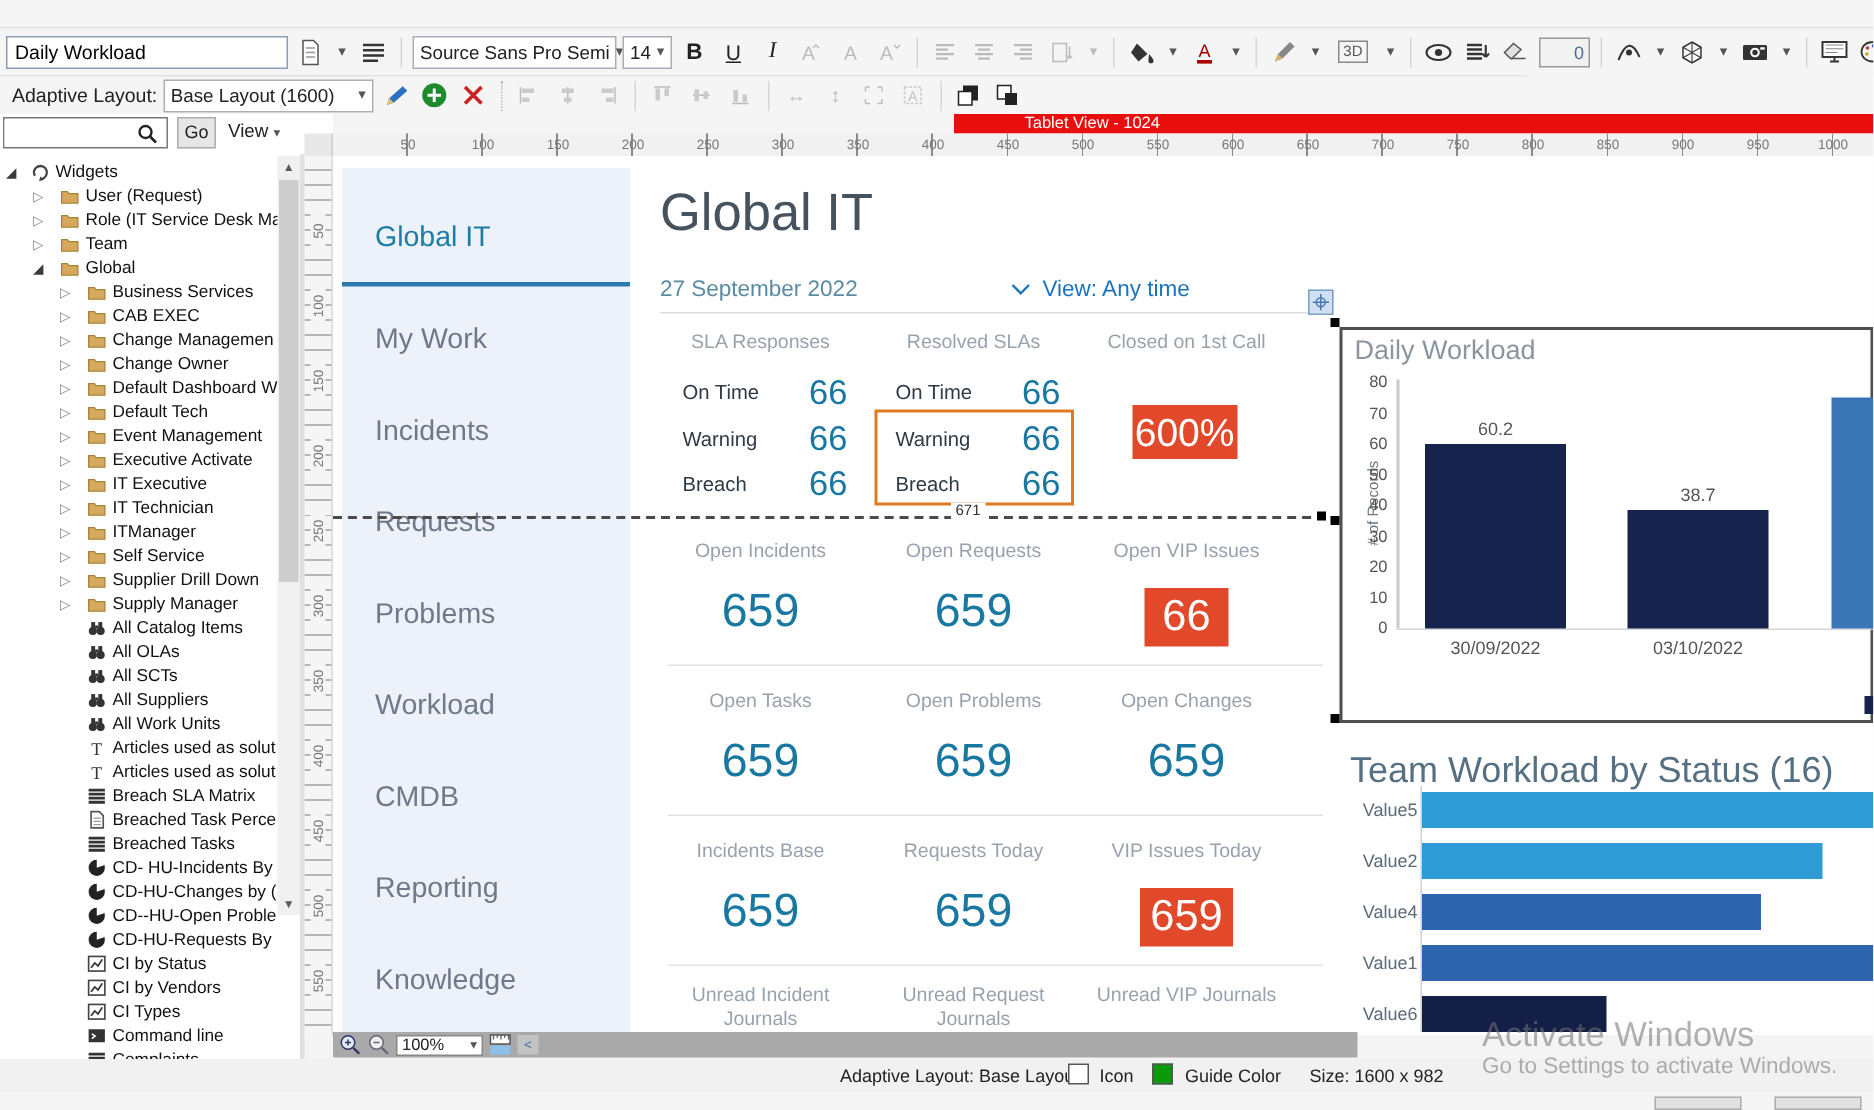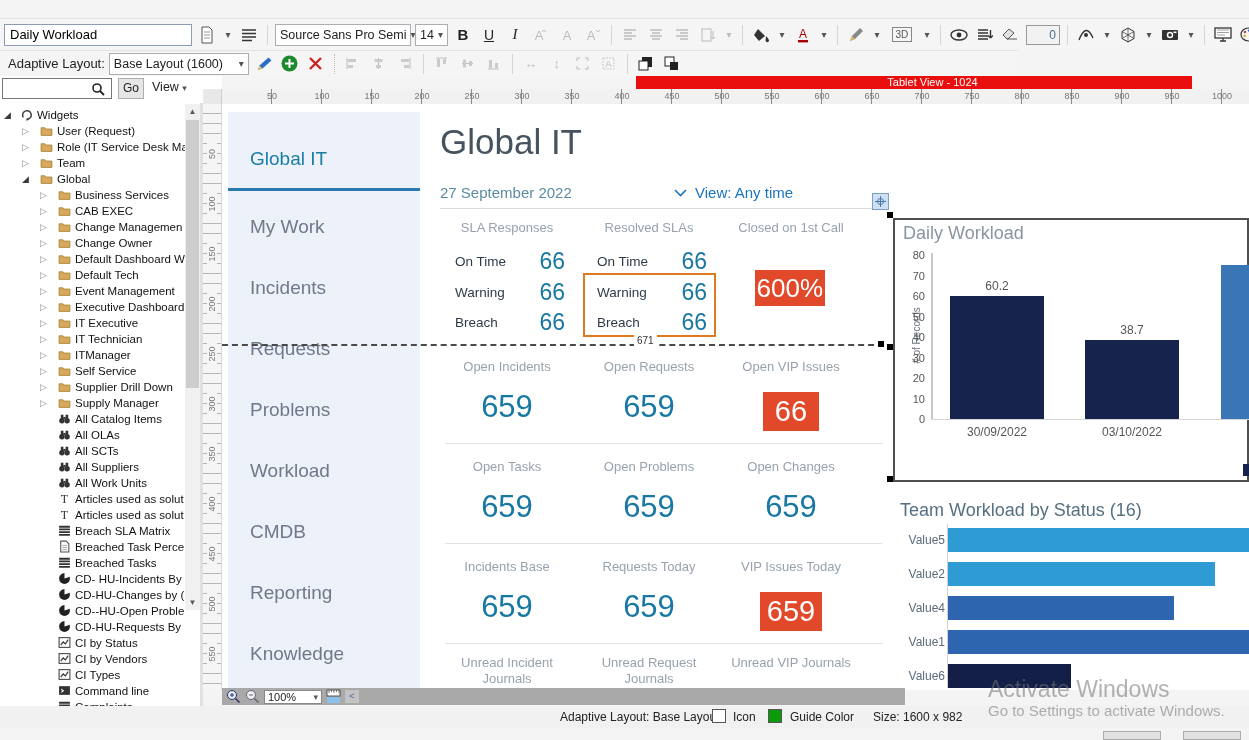--- a/index.html
+++ b/index.html
@@ -31,21 +31,21 @@
   .ilabel{font-style:italic;font-size:15px;color:#222;font-family:"Liberation Serif",serif;}
   .numbox{width:34px;height:20px;border:1px solid #999;background:#f2f2f2;font-size:12px;color:#4a6a8a;text-align:right;padding:1px 3px;}
   
   .searchrow{left:0;top:76px;width:222px;height:27px;background:#fff;}
   .srch{left:2px;top:2px;width:110px;height:21px;border:1px solid #777;background:#fff;display:flex;align-items:center;}
   .gobtn{left:118px;top:2px;width:26px;height:21px;border:1px solid #adadad;background:#e6e6e6;font-size:12px;text-align:center;line-height:19px;}
   .viewdd{left:152px;top:4px;font-size:12.5px;color:#222;}
   
   .band{top:76px;height:13px;font-size:11px;line-height:13px;}
   .band.mobile{left:222px;width:414px;color:#111;text-align:right;padding-right:8px;}
-  .band.tablet{left:636px;width:556px;color:#fff;text-align:center;padding-right:10px;padding-left:47px;}
+  .band.tablet{left:636px;width:613px;color:#fff;text-align:left;padding-right:10px;padding-left:47px;}
   .hruler{left:222px;top:89px;width:1027px;height:15px;background:#f1f1f1;
      background-image:repeating-linear-gradient(to right,transparent 0,transparent 49px,#8a8a8a 49px,#8a8a8a 50px);font-size:9px;color:#777;}
   .hruler span{position:absolute;top:2px;width:24px;text-align:center;}
   .hfine{left:222px;top:104px;width:1027px;height:7px;background:#fff;
      background-image:repeating-linear-gradient(to right,transparent 0,transparent 9px,#b5b5b5 9px,#b5b5b5 10px);}
   .rcorner{left:203px;top:89px;width:19px;height:15px;background:#e8e8e8;border-right:1px solid #ccc;}
   .vruler{left:203px;top:104px;width:19px;height:586px;background:#f5f5f5;border-right:1px solid #d8d8d8;
      background-image:repeating-linear-gradient(to bottom,transparent 0,transparent 9px,#b5b5b5 9px,#b5b5b5 10px);font-size:9px;color:#777;}
   .vruler span{position:absolute;left:-4px;width:26px;height:10px;text-align:center;transform:rotate(-90deg);background:#f5f5f5;}
   
@@ -88,21 +88,21 @@
   .c1title{position:absolute;left:8px;top:3px;font-size:18px;color:#8b95a0;}
   .c1ylab{position:absolute;left:-14px;top:110px;font-size:10px;color:#6b757f;transform:rotate(-90deg);width:70px;text-align:center;}
   .c1tick{position:absolute;width:26px;text-align:right;font-size:11px;color:#555;}
   .c1axis{position:absolute;left:36px;top:33px;width:2px;height:166px;background:#c9c9c9;}
   .c1base{position:absolute;left:36px;top:199px;width:320px;height:1px;background:#d5d5d5;}
   .c1bar{position:absolute;}
   .c1vlab{position:absolute;width:94px;text-align:center;font-size:12px;color:#555;}
   .c1xlab{position:absolute;top:205px;width:94px;text-align:center;font-size:12px;color:#555;}
   .c1leg{position:absolute;left:348px;top:244px;width:12px;height:12px;background:#16244d;}
   
-  .c2title{position:absolute;left:678px;top:396px;font-size:18px;color:#557082;}
+  .c2title{position:absolute;left:678px;top:396px;font-size:24px;color:#557082;}
   .c2axis{position:absolute;left:725px;top:420px;width:1px;height:164px;background:#d0d0d0;}
   .c2lab{position:absolute;width:80px;text-align:right;font-size:12px;color:#5b6b78;}
   .c2bar{position:absolute;height:24px;}
   
   .zoomscroll{left:222px;top:688px;width:683px;height:17px;background:#a9a9a9;display:flex;align-items:center;gap:4px;padding:0 4px;}
   .zoomcombo{width:58px;height:14px;background:#fff;border:1px solid #888;font-size:11px;display:flex;align-items:center;padding:0 3px;}
   .zoomcombo .arr{margin-left:auto;font-size:9px;color:#555;}
   .leftarrow{width:14px;height:13px;background:#c3c3c3;color:#3a6ea5;font-size:9px;text-align:center;line-height:13px;}
   .statusbar{left:0;top:706px;width:1249px;height:22px;background:#f1f1f1;font-size:12px;color:#222;}
   .chk{left:712px;top:3px;width:14px;height:14px;background:#fff;border:1px solid #555;}
@@ -535,21 +535,21 @@
         </span>
         <span class="tlab" style="left: 75px;">Event Management</span>
       </div>
       <div class="trow" style="top: 196px; left: 0px; width: 200px;">
         <span class="exp" style="left: 40px;">▷</span>
         <span class="tico" style="left: 58px;">
           <svg width="13" height="13" viewBox="0 0 12 12">
             <path d="M1 3.5h3.6l1 1.2H11v5.8H1z" fill="#d7a95f" stroke="#a98336" stroke-width=".8"></path>
           </svg>
         </span>
-        <span class="tlab" style="left: 75px;">Executive Dashboard</span>
+        <span class="tlab" style="left: 75px;">Executive Activate</span>
       </div>
       <div class="trow" style="top: 212px; left: 0px; width: 200px;">
         <span class="exp" style="left: 40px;">▷</span>
         <span class="tico" style="left: 58px;">
           <svg width="13" height="13" viewBox="0 0 12 12">
             <path d="M1 3.5h3.6l1 1.2H11v5.8H1z" fill="#d7a95f" stroke="#a98336" stroke-width=".8"></path>
           </svg>
         </span>
         <span class="tlab" style="left: 75px;">IT Executive</span>
       </div>

